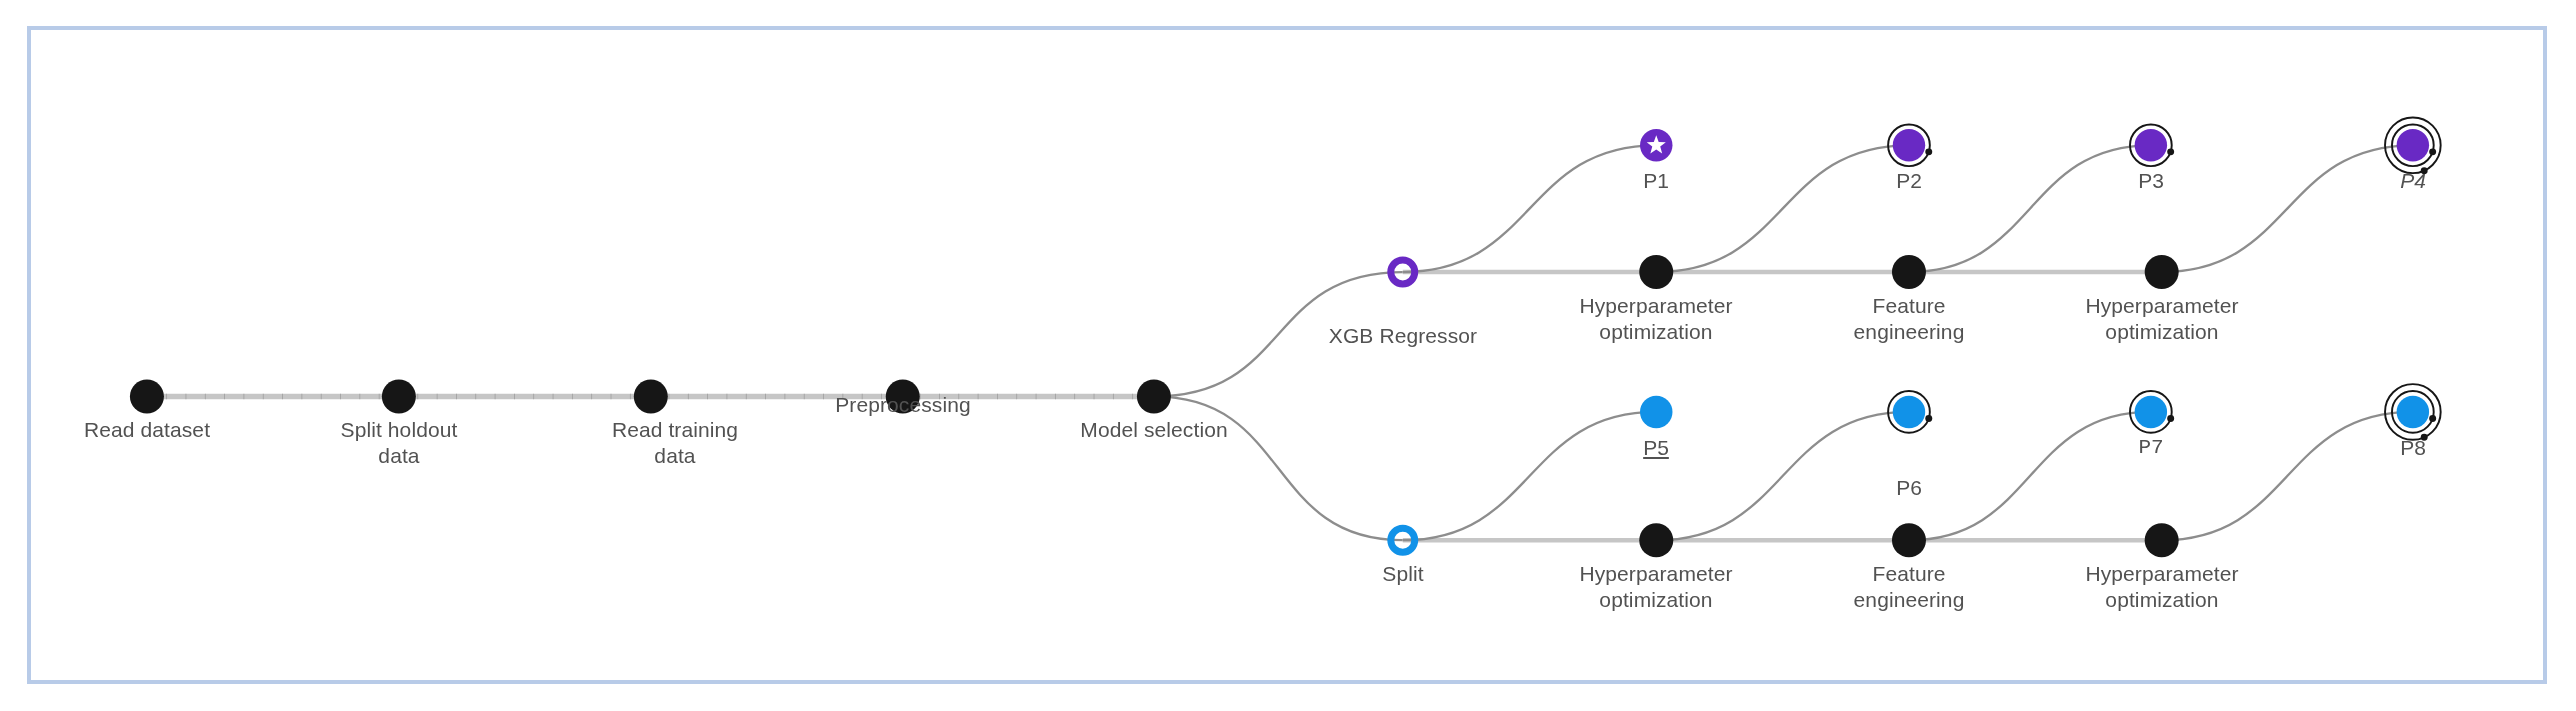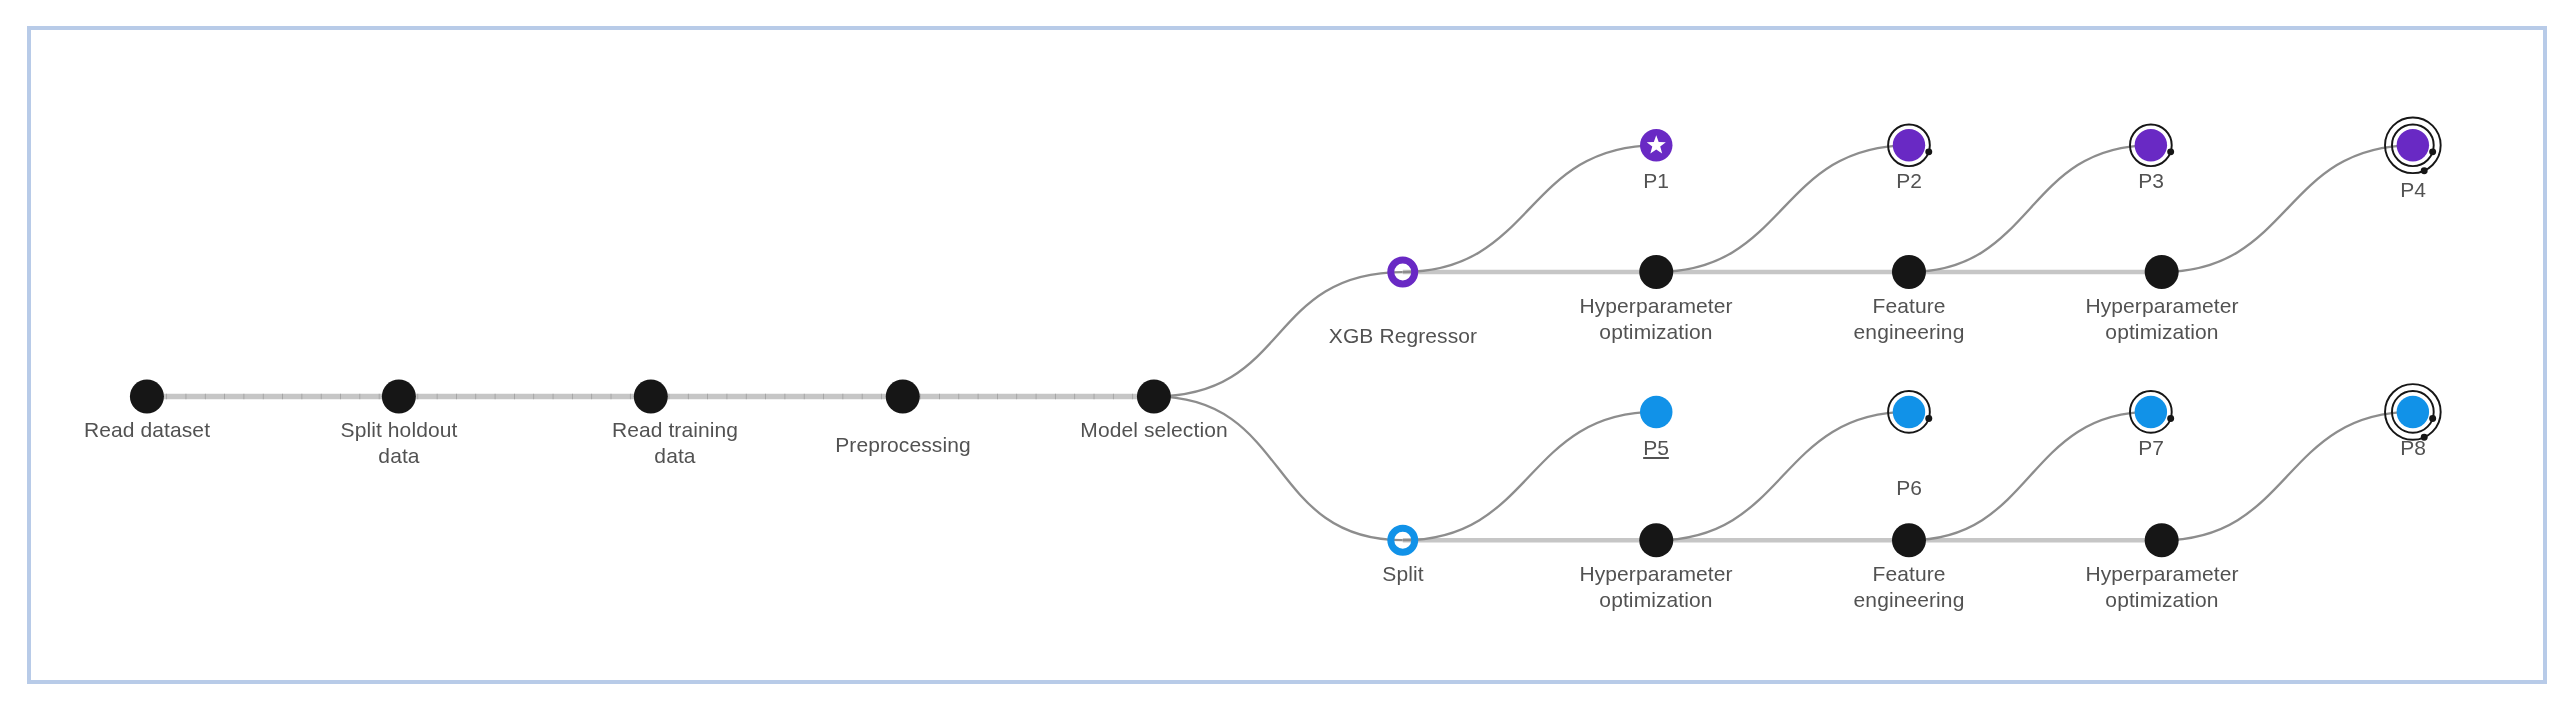--- a/index.html
+++ b/index.html
@@ -142,38 +142,38 @@
       <div class="node-label" style="left: 1403px; top: 293px; margin-top: 30px;">XGB Regressor</div>
       <div class="node-label" style="left: 1656px; top: 293px;">Hyperparameter
 optimization</div>
       <div class="node-label" style="left: 1909px; top: 293px;">Feature
 engineering</div>
       <div class="node-label" style="left: 2162px; top: 293px;">Hyperparameter
 optimization</div>
       <div class="p-label" style="left: 1656px; top: 168px;">P1</div>
       <div class="p-label" style="left: 1909px; top: 168px;">P2</div>
       <div class="p-label" style="left: 2151px; top: 168px;">P3</div>
-      <div class="p-label" style="left: 2413px; top: 177px;">P4</div>
+      <div class="p-label" style="left: 2413px; top: 168px; font-style: italic;">P4</div>
       <div class="node-label" style="left: 1403px; top: 561px;">Split</div>
       <div class="node-label" style="left: 1656px; top: 561px;">Hyperparameter
 optimization</div>
       <div class="node-label" style="left: 1909px; top: 561px;">Feature
 engineering</div>
       <div class="node-label" style="left: 2162px; top: 561px;">Hyperparameter
 optimization</div>
       <div class="p-label" style="left: 1656px; top: 435px; text-decoration: underline;">P5</div>
       <div class="p-label" style="left: 1909px; top: 435px; margin-top: 40px;">P6</div>
-      <div class="p-label" style="left: 2151px; top: 435px;">P7</div>
+      <div class="p-label" style="left: 2151px; top: 435px; font-family: Liberation Mono, monospace;">P7</div>
       <div class="p-label" style="left: 2413px; top: 435px;">P8</div>
       <div class="node-label" style="left: 147px; top: 417px;">Read dataset</div>
       <div class="node-label" style="left: 399px; top: 417px;">Split holdout
 data</div>
       <div class="node-label" style="left: 651px; top: 417px; margin-left: 24px;">Read training
 data</div>
-      <div class="node-label" style="left: 903px; top: 432px; text-align: right;">Preprocessing</div>
+      <div class="node-label" style="left: 903px; top: 392px; text-align: right;">Preprocessing</div>
       <div class="node-label" style="left: 1154px; top: 417px;">Model selection</div>
     </div>
   <div id="hits">
       <div class="hit" style="left: 1656px; top: 145px; height: 43px; width: 43px;"></div>
       <div class="hit" style="left: 1909px; top: 145px; height: 43px; width: 43px;"></div>
       <div class="hit" style="left: 2151px; top: 145px; height: 43px; width: 43px;"></div>
       <div class="hit" style="left: 2413px; top: 145px; height: 43px; width: 43px;"></div>
       <div class="hit" style="left: 1656px; top: 412px; height: 43px; width: 43px;"></div>
       <div class="hit" style="left: 1909px; top: 412px; height: 43px; width: 43px;"></div>
       <div class="hit" style="left: 2151px; top: 412px; height: 43px; width: 43px;"></div>

